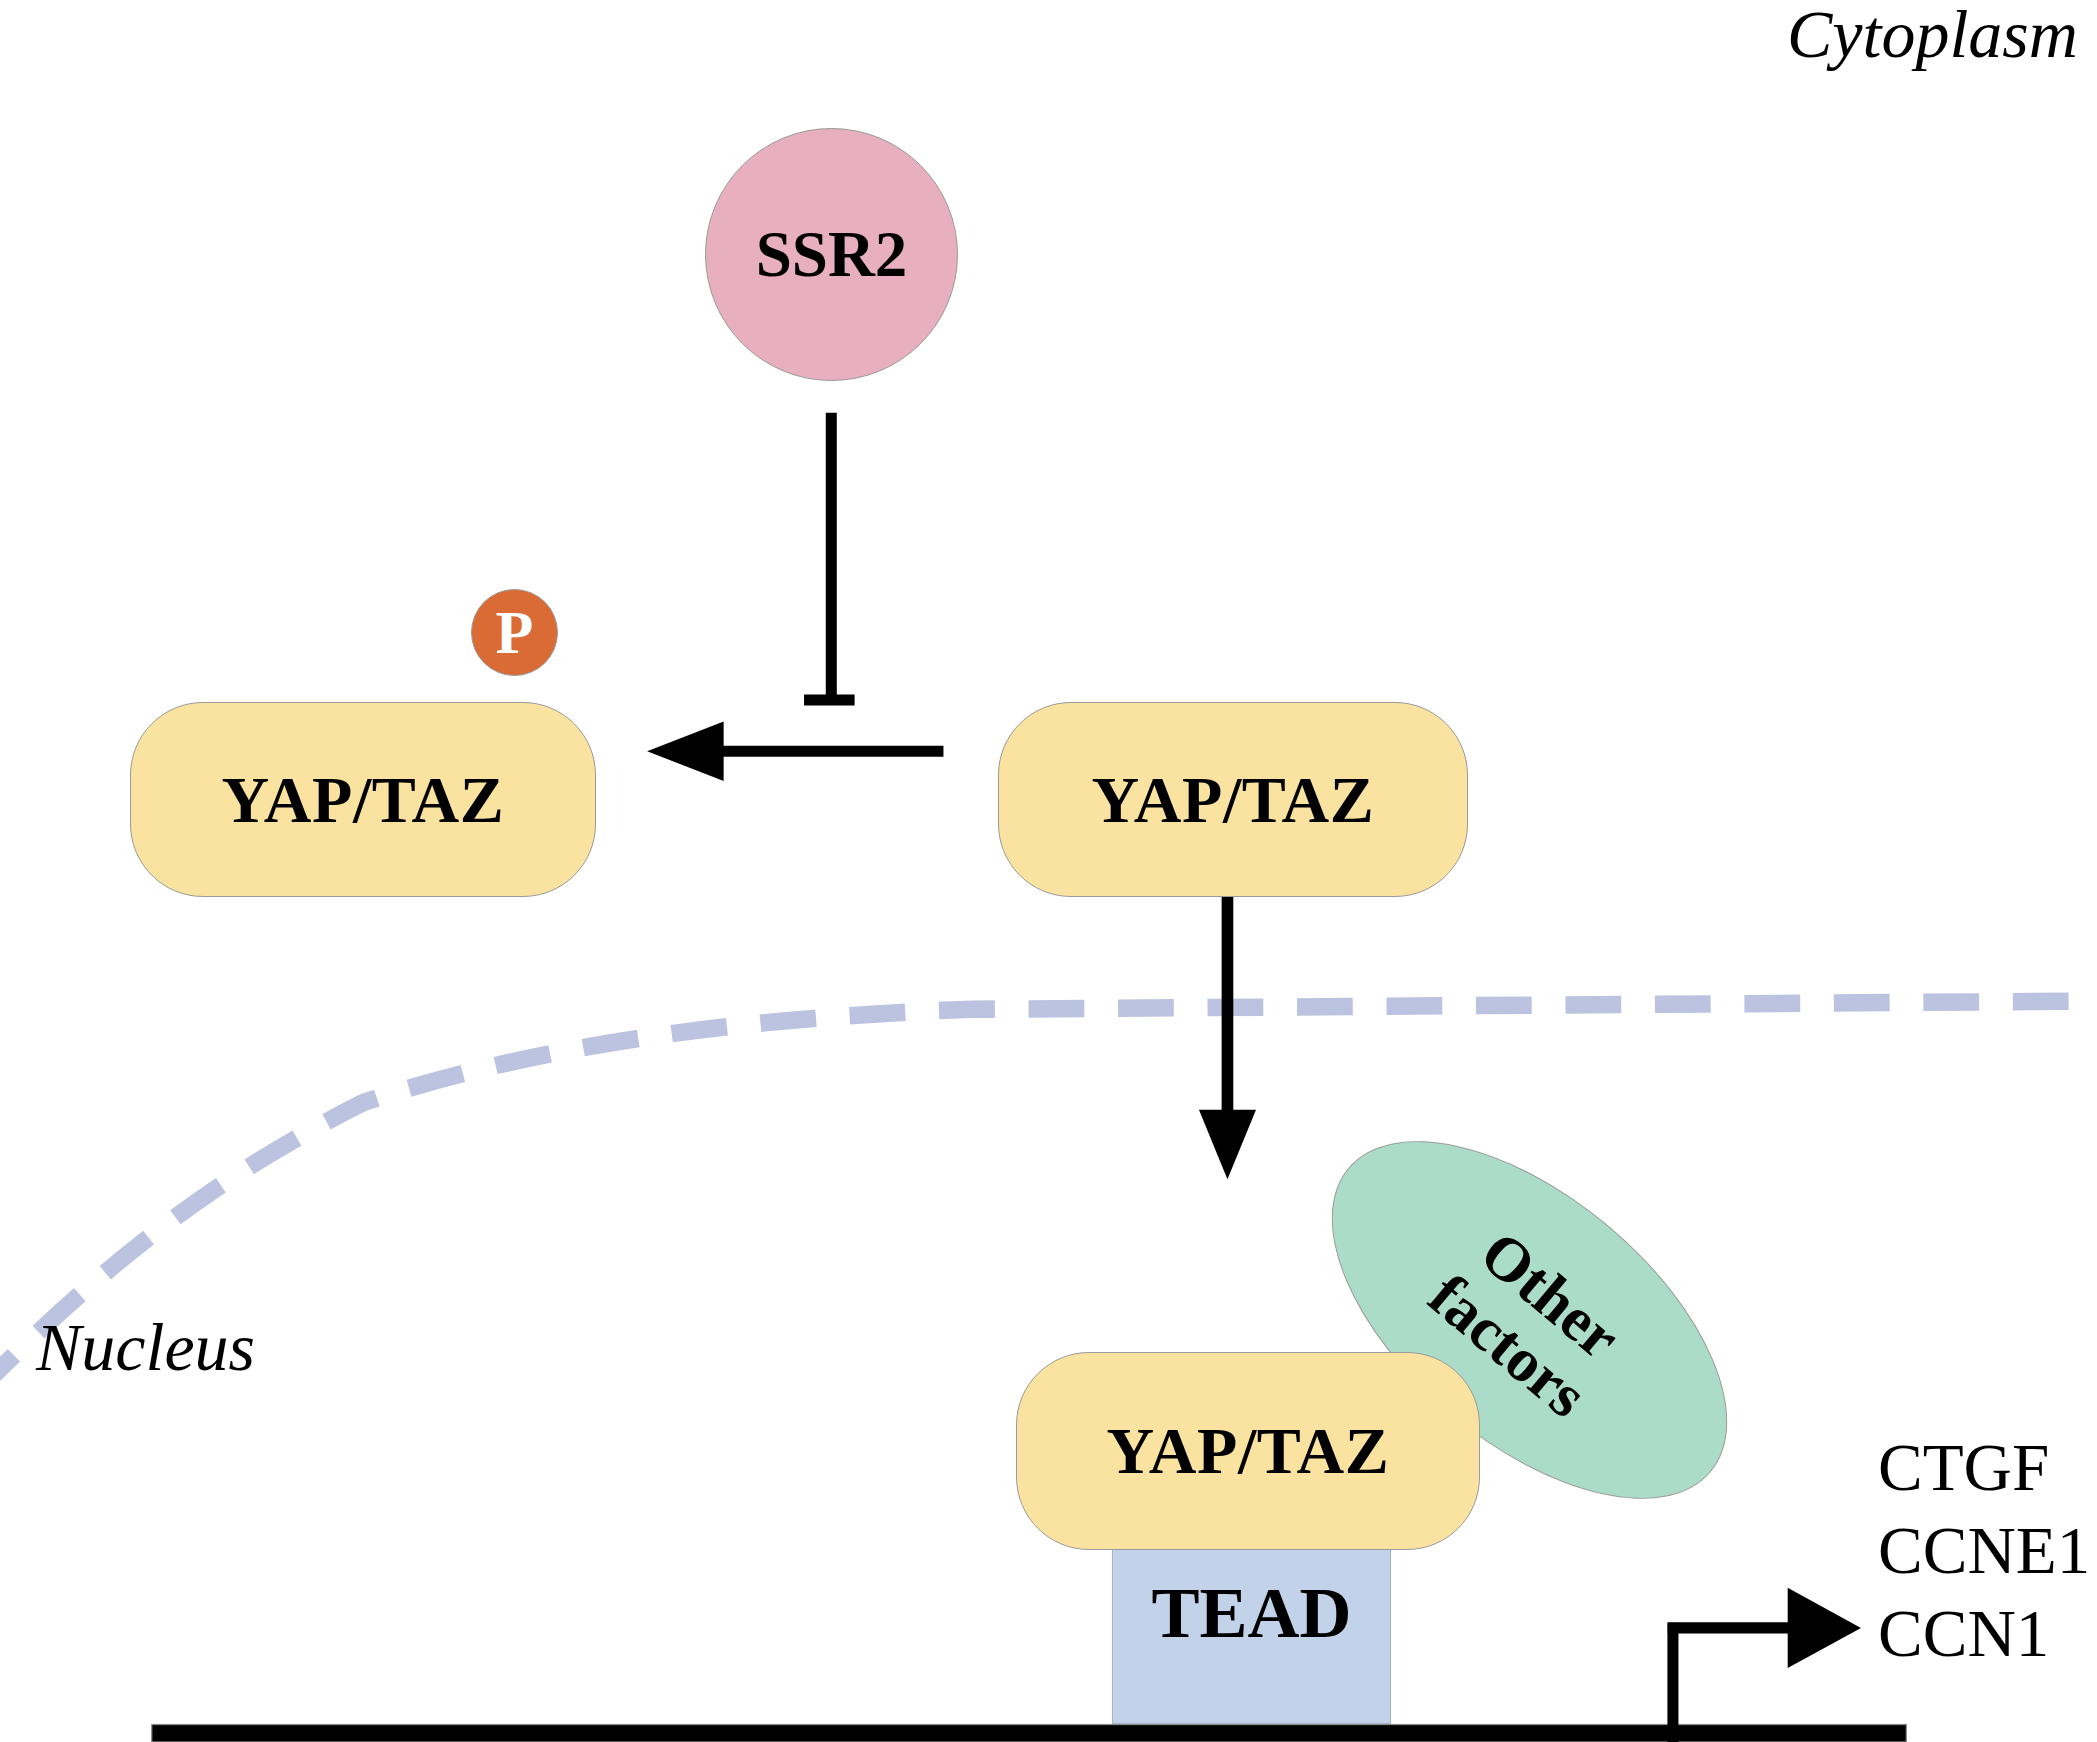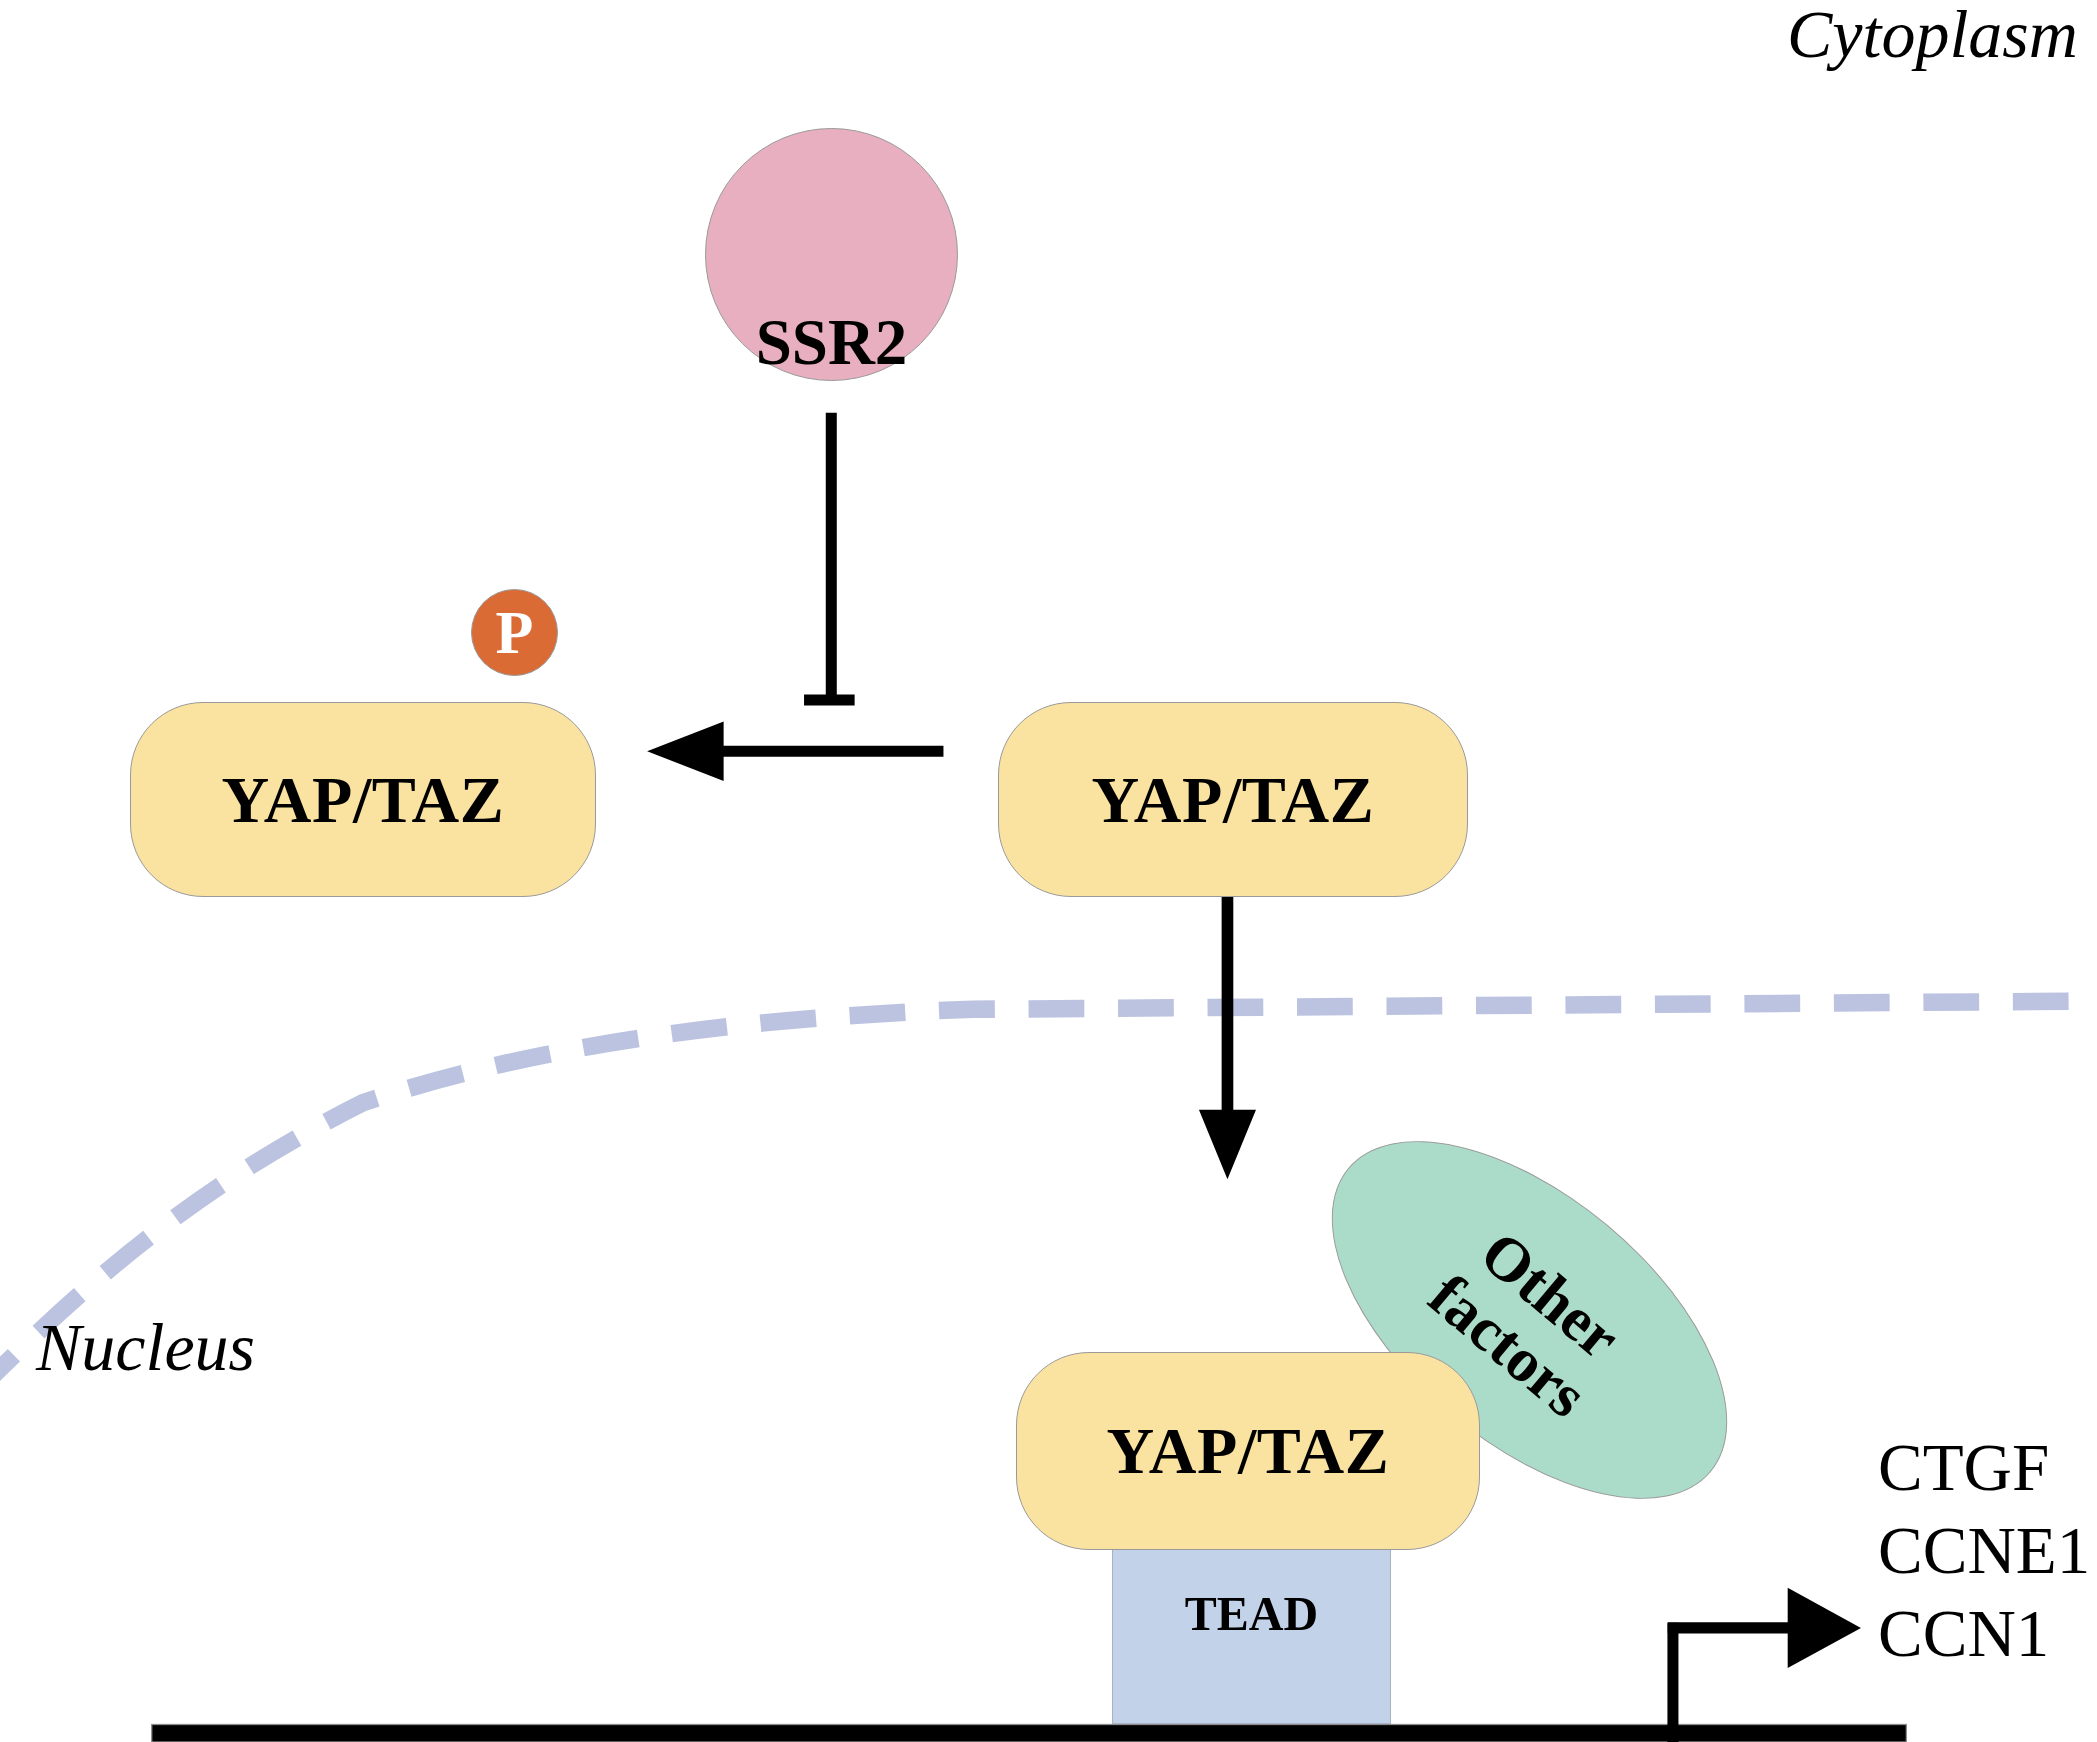--- a/index.html
+++ b/index.html
@@ -13,22 +13,22 @@
   .layer{position:absolute;left:0;top:0;width:2097px;height:1743px;}
   .node{
     position:absolute;
     display:flex;align-items:center;justify-content:center;
     box-sizing:border-box;
     border:1.3px solid #9a9a9a;
     color:#000;
     font-weight:bold;
   }
   .pill{border-radius:73px;font-size:66px;letter-spacing:0.6px;margin-top:48px;}
-  .circle{border-radius:50%;font-size:65px;align-items:flex-end;}
-  .tead-rect{border-radius:0;font-size:48px;border-color:#a9b2c4;justify-content:center;}
+  .circle{border-radius:50%;font-size:65px;}
+  .tead-rect{border-radius:0;font-size:72px;border-color:#a9b2c4;justify-content:center;}
   .ellipse{
     border-radius:50%;
     transform:rotate(40deg);
     font-size:62px;line-height:66px;text-align:center;
   }
   .badge{
     position:absolute;
     display:flex;align-items:center;justify-content:center;
     border-radius:50%;
     box-sizing:border-box;

